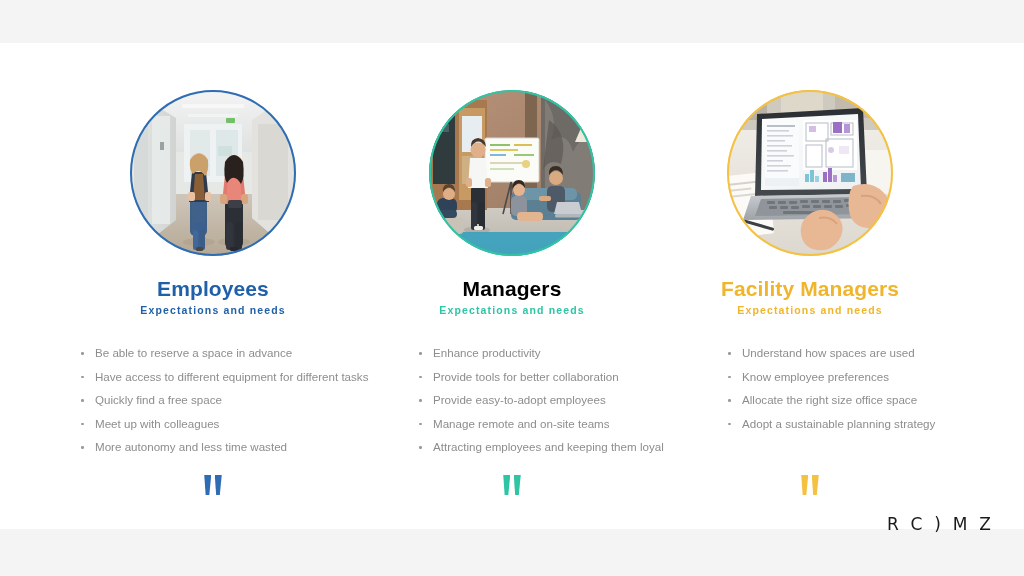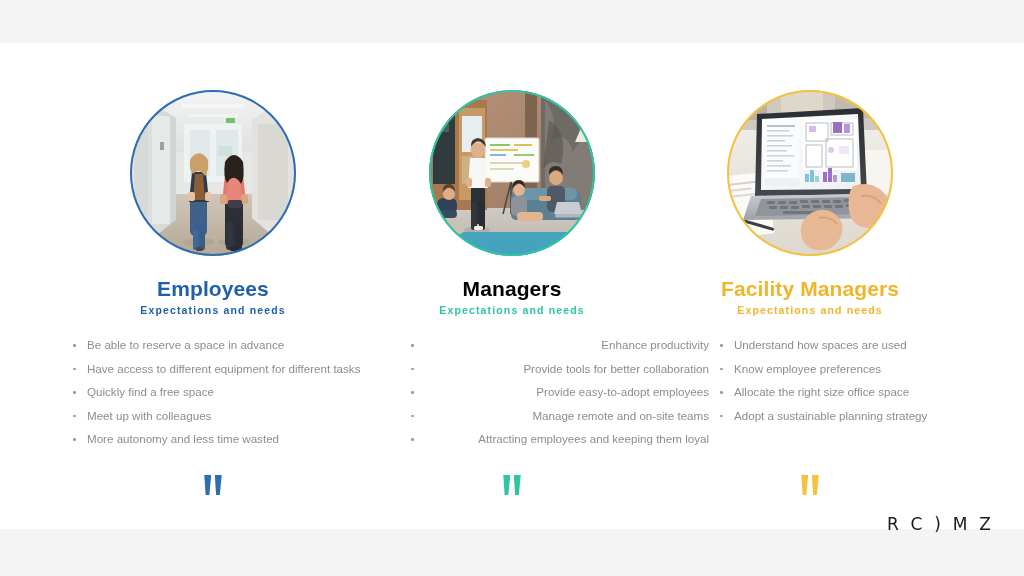--- a/index.html
+++ b/index.html
@@ -138,24 +138,24 @@
   .col-1 .subheading { color: #2ec4a4; }
   .col-2 .subheading { color: #f0b52a; }
 
   
   .bullets {
     position: absolute;
     top: 296px;
     left: 8px;
     width: 300px;
     list-style: none;
-    margin: 0;
+    margin: 8px;
     padding: 0;
   }
-  .col-1 .bullets { left: 47px; text-align: right; }
+  .col-1 .bullets { left: 47px; }
   .col-2 .bullets { left: 58px; }
 
   .bullets li {
     position: relative;
     padding-left: 16px;
     margin: 0 0 11.6px 0;
     font-size: 11.6px;
     line-height: 12px;
     color: #8d8d8d;
     font-family: "Liberation Sans", sans-serif;

